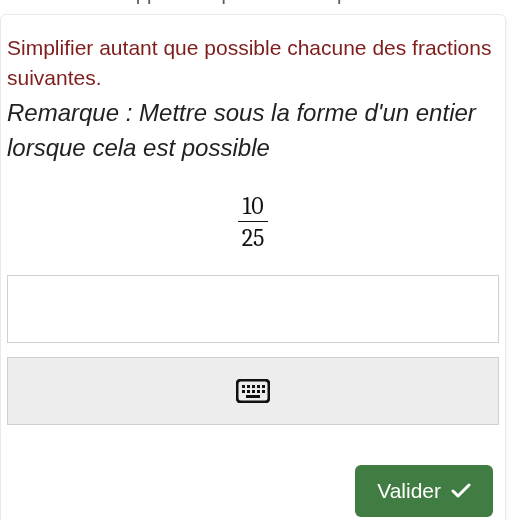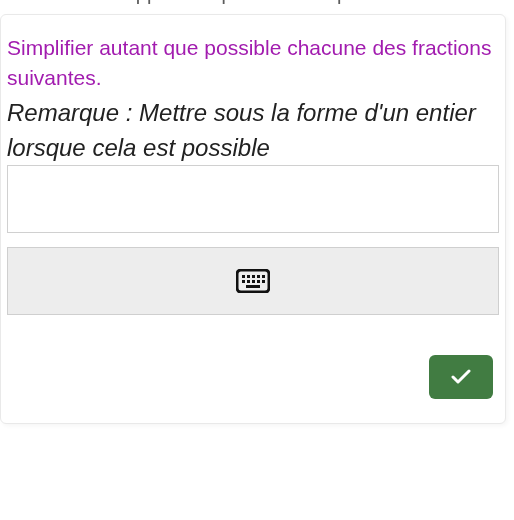--- a/index.html
+++ b/index.html
@@ -26,21 +26,21 @@
     .card {
       border: 1px solid #e9e9e9;
       border-radius: 6px;
       margin: 10px 8px 0 0;
       padding: 18px 6px 24px 6px;
       box-shadow: 2px 2px 4px rgba(0,0,0,0.04);
       background: #fff;
     }
     .instruction {
       font-size: 21px;
-      color: #a21caf;
+      color: #7f1d1d;
       line-height: 1.45;
       margin-bottom: 2px;
     }
     .remark {
       font-size: 24px;
       color: #222;
       font-style: italic;
       line-height: 1.45;
     }
     .fraction-block {
@@ -111,20 +111,26 @@
 <body>
 
 <div class="cutoff-text">
   <span>rapportent que </span><span class="strike">50%</span><span> des points.</span>
 </div>
 
 <div class="card">
   <p class="instruction">Simplifier autant que possible chacune des fractions suivantes.</p>
   <p class="remark">Remarque : Mettre sous la forme d'un entier lorsque cela est possible</p>
 
+  <div class="fraction-block">
+    <span class="fraction">
+      <span class="num">10</span>
+      <span class="den">25</span>
+    </span>
+  </div>
 
   <input type="text" class="answer-input" placeholder="" style="">
 
   <div class="keyboard-btn">
     <span>
       <svg width="34" height="24" viewBox="0 0 34 24" fill="none">
         <rect x="1" y="1" width="32" height="22" rx="4" stroke="#111" stroke-width="3" fill="none"></rect>
         <rect x="6" y="6" width="3" height="3" fill="#111"></rect>
         <rect x="11" y="6" width="3" height="3" fill="#111"></rect>
         <rect x="16" y="6" width="3" height="3" fill="#111"></rect>
@@ -135,20 +141,21 @@
         <rect x="16" y="11" width="3" height="3" fill="#111"></rect>
         <rect x="21" y="11" width="3" height="3" fill="#111"></rect>
         <rect x="26" y="11" width="3" height="3" fill="#111"></rect>
         <rect x="10" y="16" width="14" height="3" fill="#111"></rect>
       </svg>
     </span>
   </div>
 
   <div class="validate-row">
     <button class="validate-btn">
+      <span>Valider</span>
       <span>
         <svg width="20" height="16" viewBox="0 0 20 16">
           <path d="M2 8 L7 13 L18 2" stroke="#fff" stroke-width="3" fill="none" stroke-linecap="round" stroke-linejoin="round"></path>
         </svg>
       </span>
     </button>
   </div>
 </div>
 
 </body></html>

